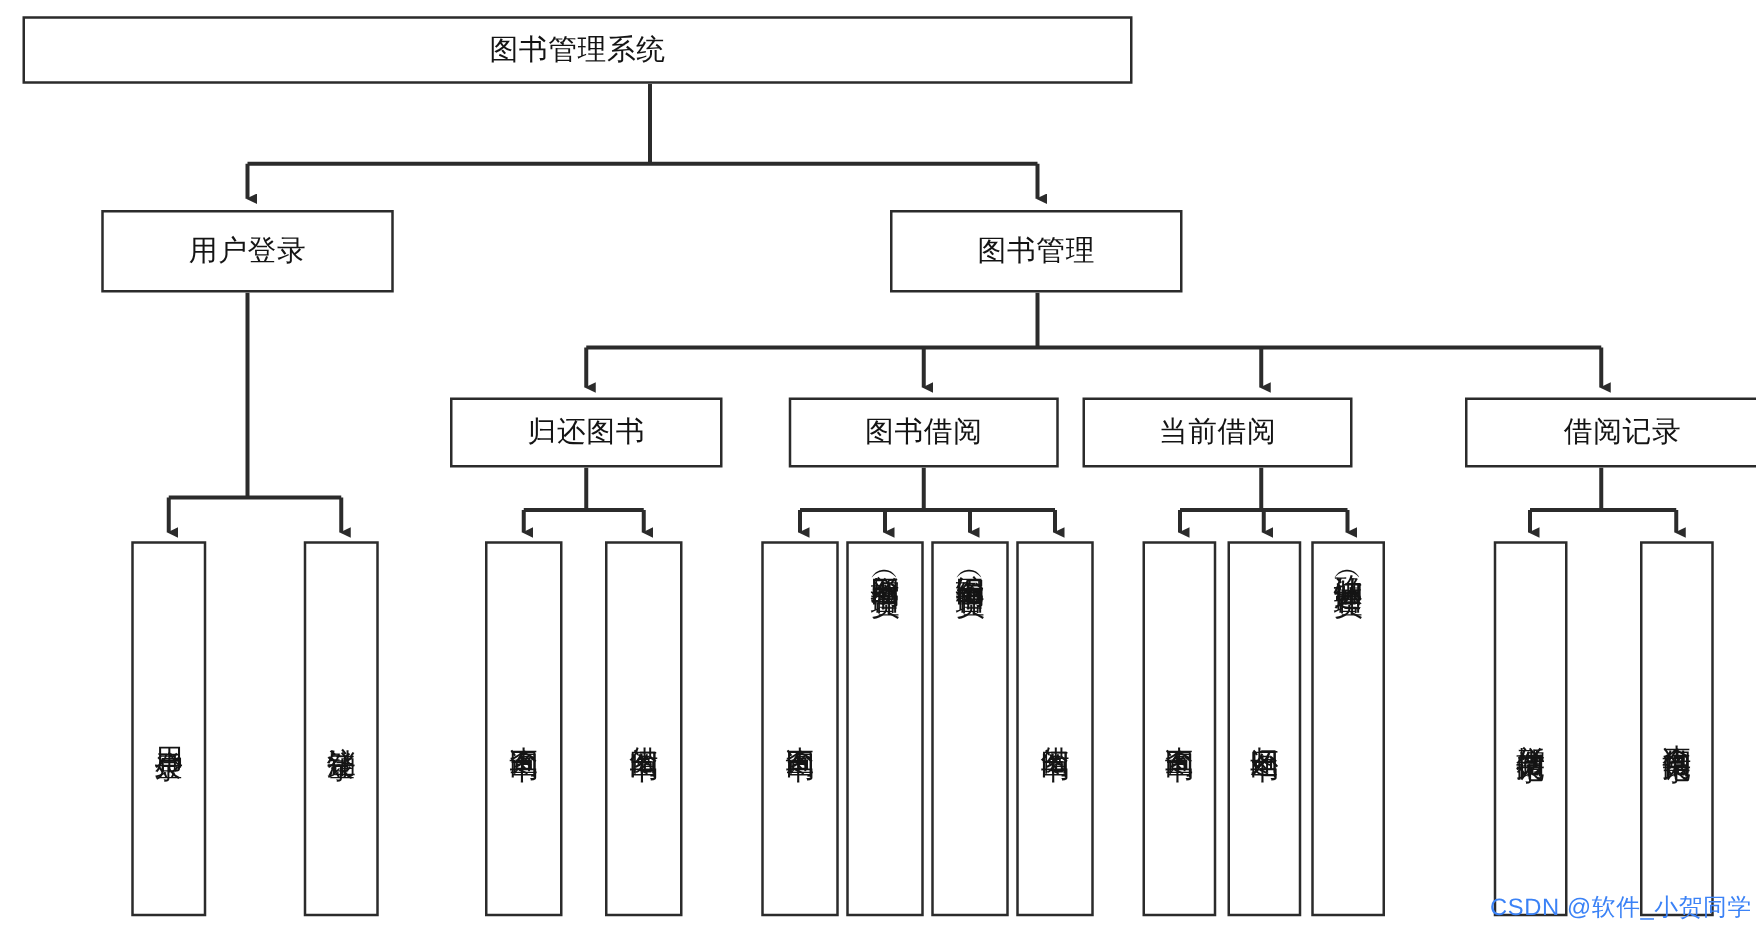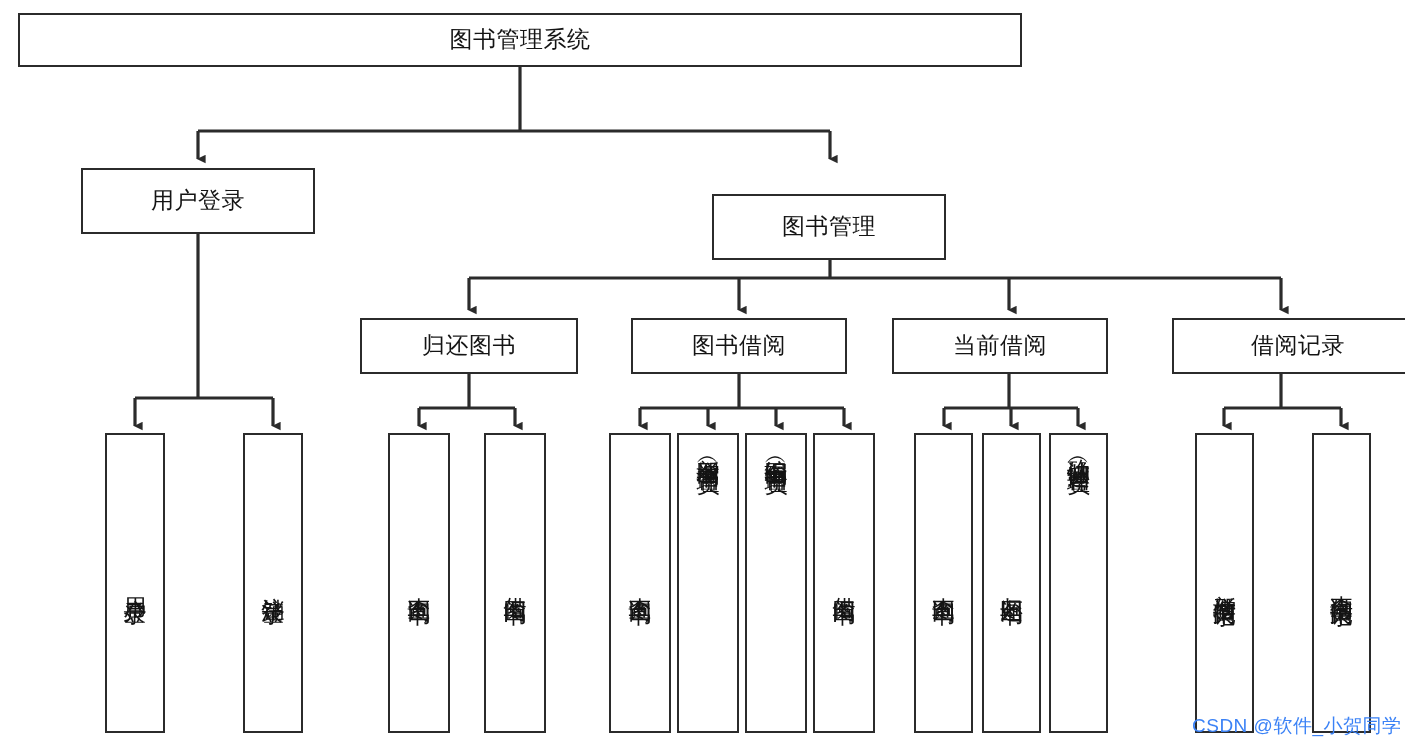--- a/index.html
+++ b/index.html
@@ -121,38 +121,38 @@
       <path d="M1011,408 L1011,426" marker-end="url(#arrow)"></path>
       <path d="M1078,408 L1078,426" marker-end="url(#arrow)"></path>
 
       <path d="M1281,374 L1281,408"></path>
       <path d="M1224,408 L1341,408"></path>
       <path d="M1224,408 L1224,426" marker-end="url(#arrow)"></path>
       <path d="M1341,408 L1341,426" marker-end="url(#arrow)"></path>
     </g>
   </svg>
 
-  <div class="node" style="left:18px; top:13px; width:1004px; height:54px;">
+  <div class="node" style="left:18px; top:13px; width:888px; height:54px;">
     <span class="lbl">图书管理系统</span>
   </div>
 
   <div class="node" style="left:81px; top:168px; width:234px; height:66px;">
     <span class="lbl">用户登录</span>
   </div>
-  <div class="node" style="left:712px; top:168px; width:234px; height:66px;margin-top:26px;">
+  <div class="node" style="left:712px; top:168px; width:234px; height:66px;">
     <span class="lbl">图书管理</span>
   </div>
 
   <div class="node" style="left:360px; top:318px; width:218px; height:56px;">
     <span class="lbl">归还图书</span>
   </div>
   <div class="node" style="left:631px; top:318px; width:216px; height:56px;">
     <span class="lbl">图书借阅</span>
   </div>
-  <div class="node" style="left:892px; top:318px; width:216px; height:56px;">
+  <div class="node" style="left:866px; top:318px; width:216px; height:56px;">
     <span class="lbl">当前借阅</span>
   </div>
   <div class="node" style="left:1172px; top:318px; width:252px; height:56px;">
     <span class="lbl">借阅记录</span>
   </div>
 
   <div class="node vert center-v" style="left:105px; top:433px; width:60px; height:300px;">
     <span class="lbl">用户登录</span>
   </div>
   <div class="node vert center-v" style="left:243px; top:433px; width:60px; height:300px;">

